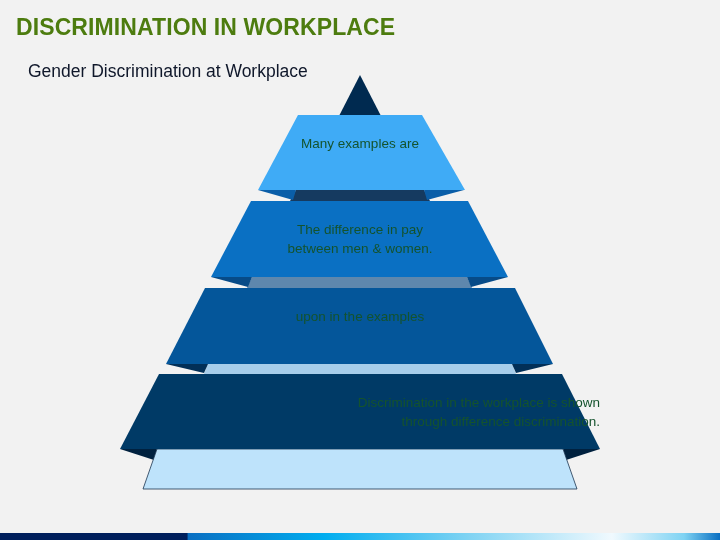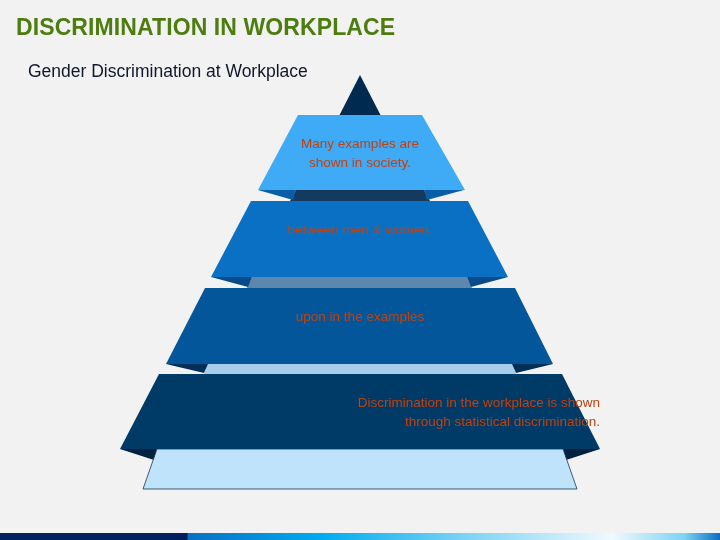--- a/index.html
+++ b/index.html
@@ -13,21 +13,21 @@
     position: absolute; left: 16px; top: 14px;
     font-size: 23px; font-weight: bold; color: #4d7c0f; letter-spacing: 0.1px;
     margin: 0;
   }
   .subtitle {
     position: absolute; left: 16px; top: 49px;
     font-size: 17.5px; color: #0f172a; margin: 12px;
   }
   .diagram { position: absolute; left: 0; top: 0; width: 720px; height: 540px; }
   .label {
-    position: absolute; color: #c2410c; text-align: center;
+    position: absolute; color: #14532d; text-align: center;
     font-size: 13.5px; line-height: 19px;
   }
   .footer-bar {
     position: absolute; left: 0; bottom: 0; width: 720px; height: 7px;
     background: linear-gradient(90deg, #001f5c 0%, #001f5c 26%, #0a6fc2 26.1%, #00adef 45%, #7fd3f3 65%, #f0f9fe 85%, #7fd3f3 95%, #0a6fc2 100%);
   }
 </style>
 </head>
 <body>
 
@@ -54,26 +54,26 @@
   <polygon points="157,449 563,449 577,489 143,489" fill="#bee3fb" stroke="#1c3550" stroke-width="0.8"></polygon>
 
   <polygon points="298,115 422,115 465,190 258,190" fill="#3fabf6"></polygon>
   <polygon points="251,201 468,201 508,277 211,277" fill="#0a70c3"></polygon>
   <polygon points="205,288 515,288 553,364 166,364" fill="#04569a"></polygon>
   <polygon points="159,374 562,374 600,449 120,449" fill="#003a66"></polygon>
 </svg>
 
 <div class="label" style="left:258px; width:204px; top:134px;">
   <div>Many examples are</div>
-  <div>shown in society.</div>
 </div>
 <div class="label" style="left:211px; width:298px; top:220px;">
+  <div>The difference in pay</div>
   <div>between men &amp; women.</div>
 </div>
 <div class="label" style="left:166px; width:388px; top:307px;">
   <div>upon in the examples</div>
 </div>
 <div class="label" style="left:120px; width:480px; top:393px;text-align:right;">
   <div>Discrimination in the workplace is shown</div>
-  <div>through statistical discrimination.</div>
+  <div>through difference discrimination.</div>
 </div>
 
 <div class="footer-bar"></div>
 
 </body></html>

